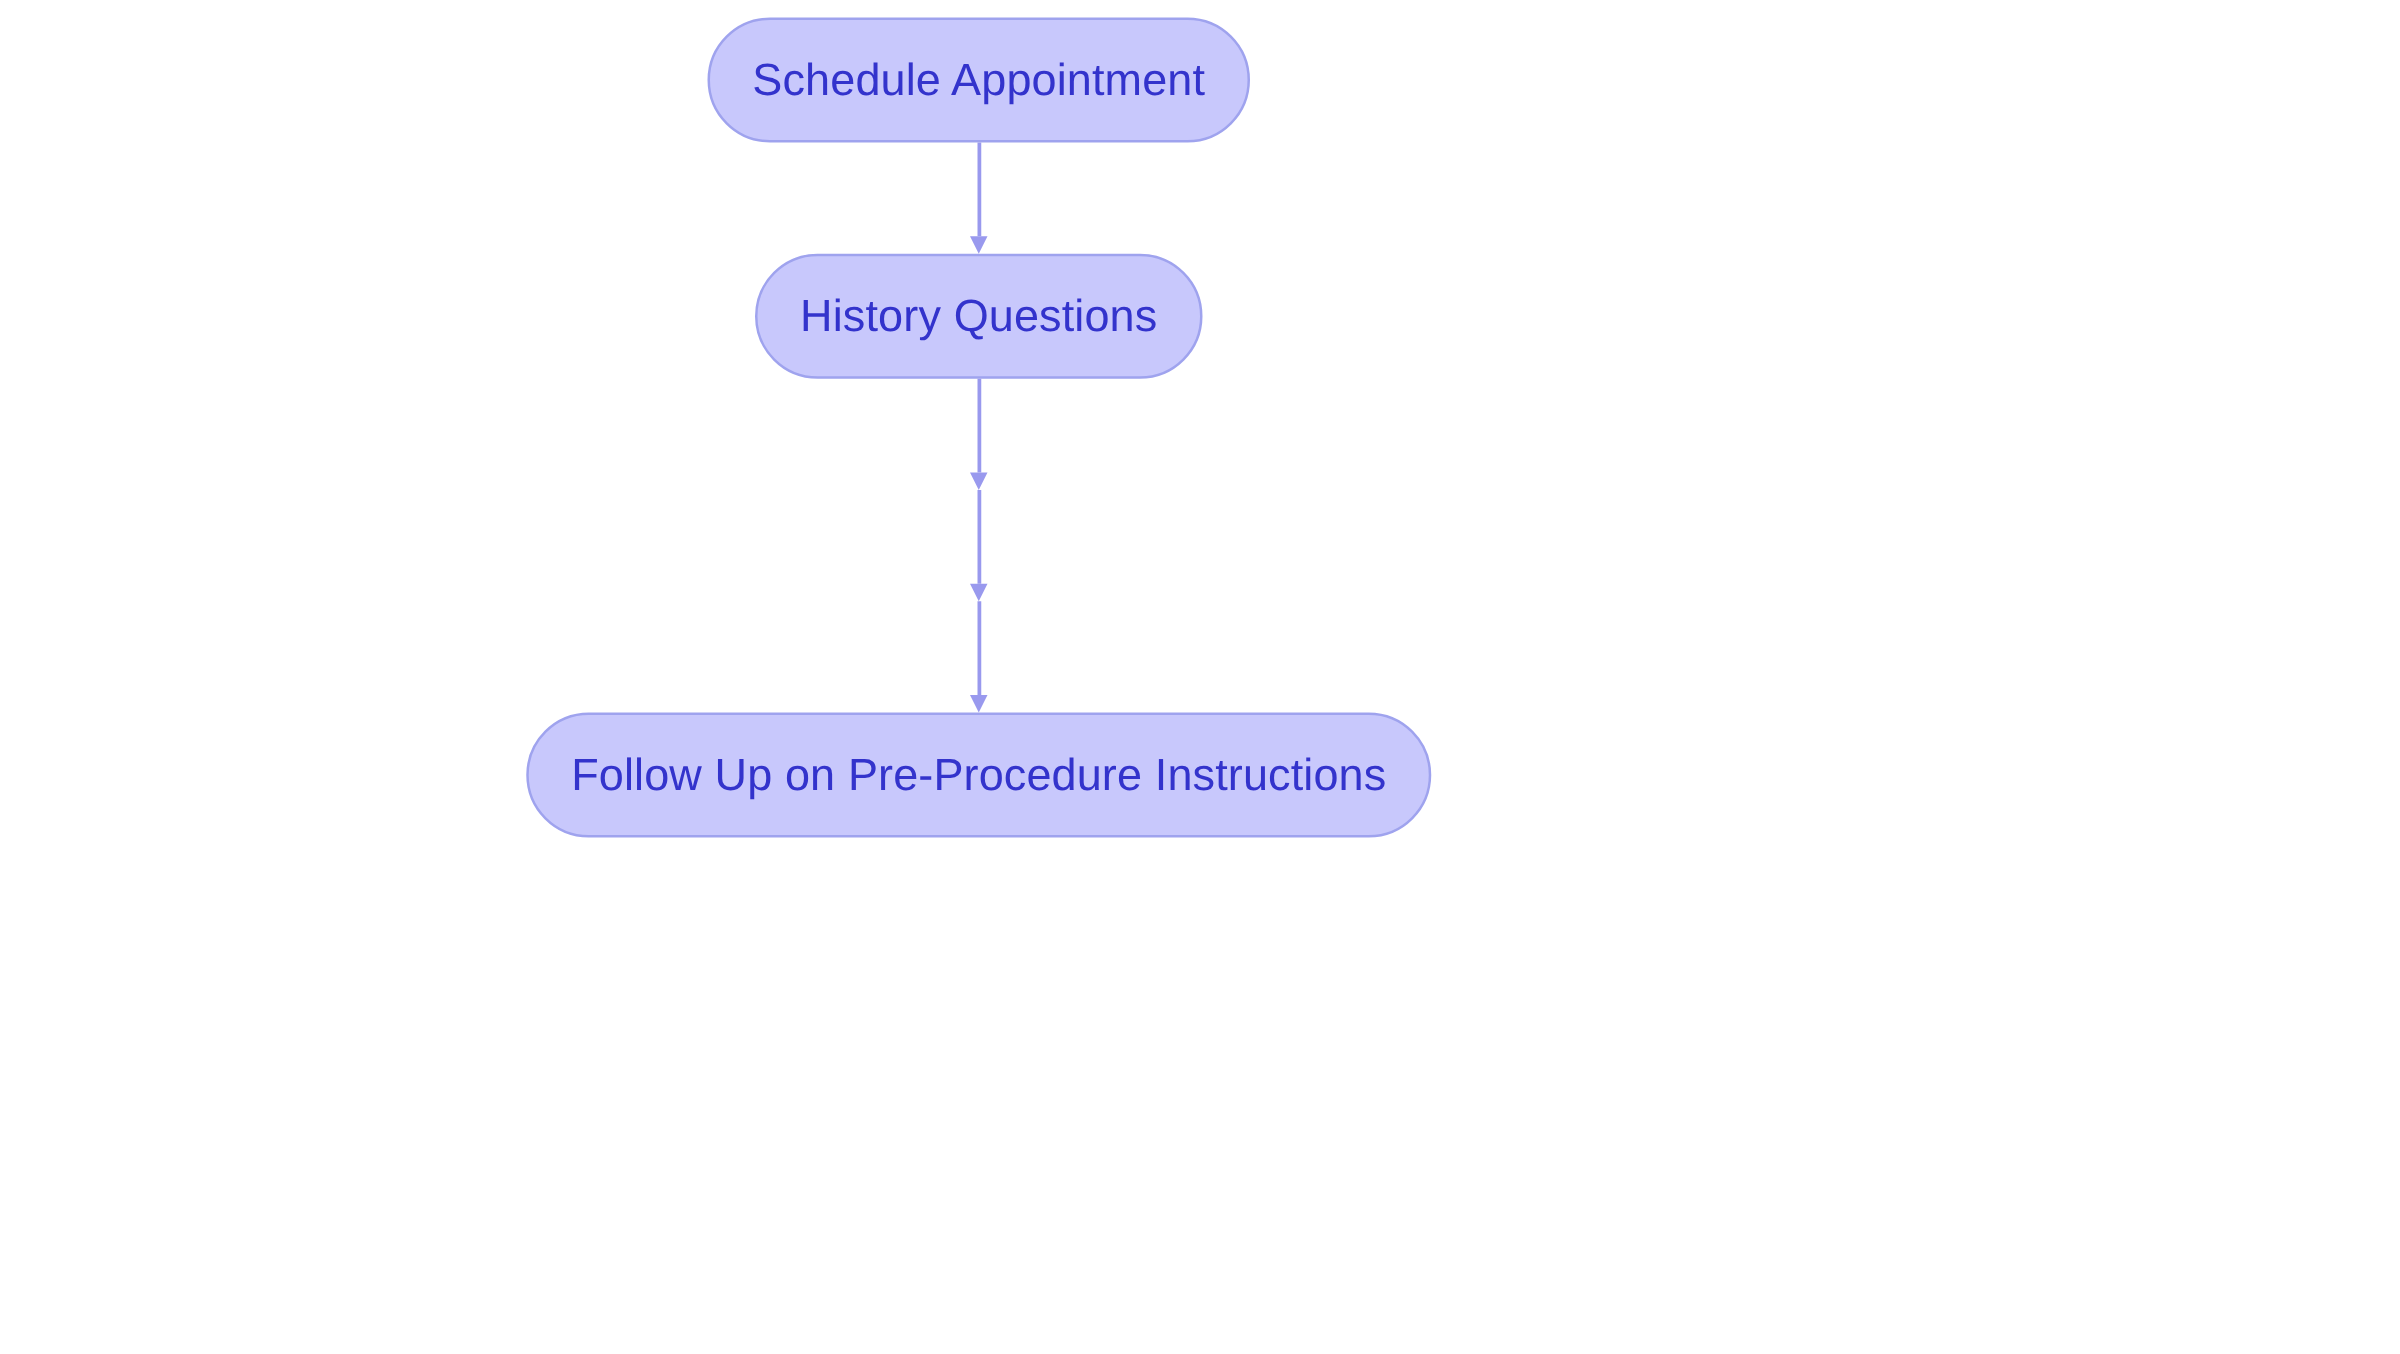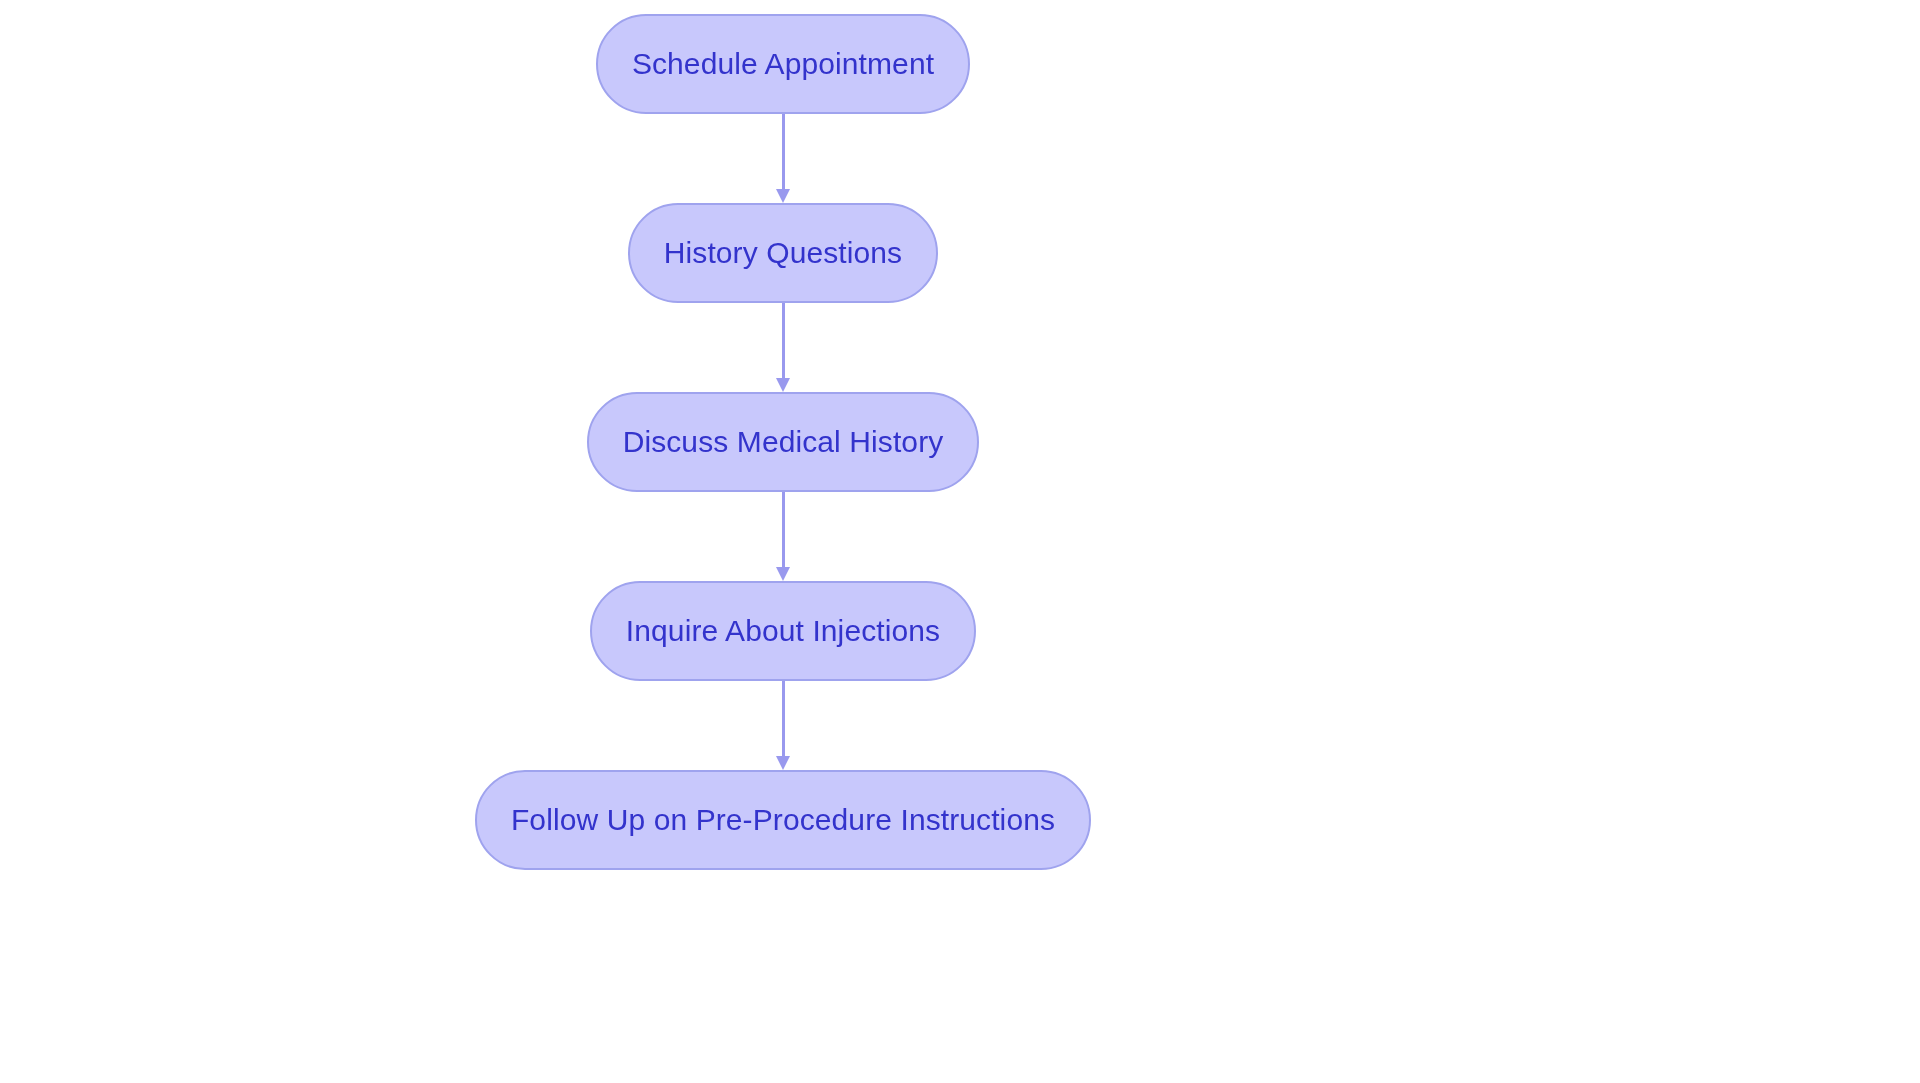--- a/index.html
+++ b/index.html
@@ -44,21 +44,21 @@
     background: #c8c8fc;
     border: 2px solid #9fa3ee;
     border-radius: 56px;
     padding: 0 34px;
     white-space: nowrap;
   }
 
   .flow-node-label {
     color: #3333cc;
     font-family: "Liberation Sans", sans-serif;
-    font-size: 30px;
+    font-size: 36px;
     font-weight: 400;
     line-height: 1;
     letter-spacing: 0.1px;
   }
 
   
   .flow-connector {
     position: relative;
     width: 14px;
     height: 89px;
@@ -99,32 +99,26 @@
 
     <div class="flow-node">
       <span class="flow-node-label">History Questions</span>
     </div>
 
     <div class="flow-connector">
       <div class="connector-line"></div>
       <div class="connector-arrowhead"></div>
     </div>
 
-    <div class="flow-node">
-      <span class="flow-node-label">Discuss Medical History</span>
-    </div>
 
     <div class="flow-connector">
       <div class="connector-line"></div>
       <div class="connector-arrowhead"></div>
     </div>
 
-    <div class="flow-node">
-      <span class="flow-node-label">Inquire About Injections</span>
-    </div>
 
     <div class="flow-connector">
       <div class="connector-line"></div>
       <div class="connector-arrowhead"></div>
     </div>
 
     <div class="flow-node">
       <span class="flow-node-label">Follow Up on Pre-Procedure Instructions</span>
     </div>
 

